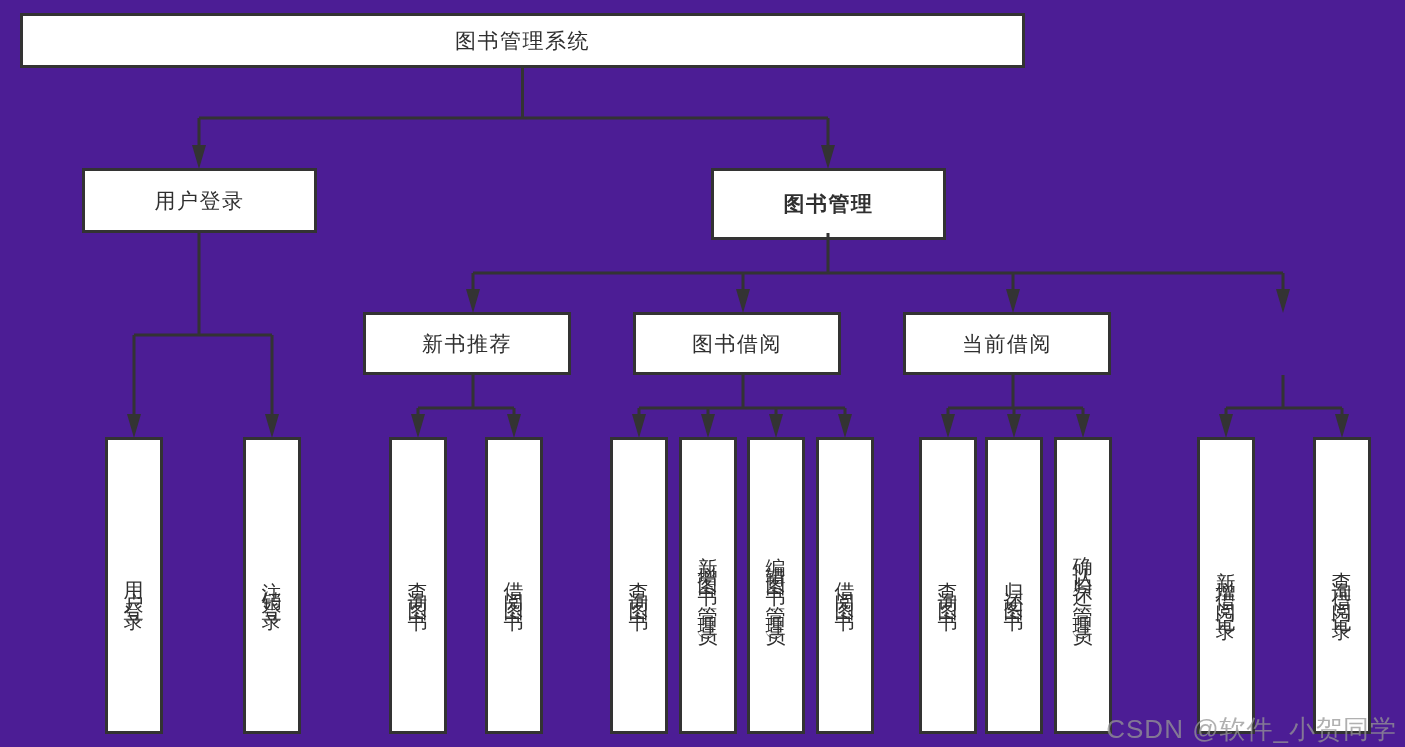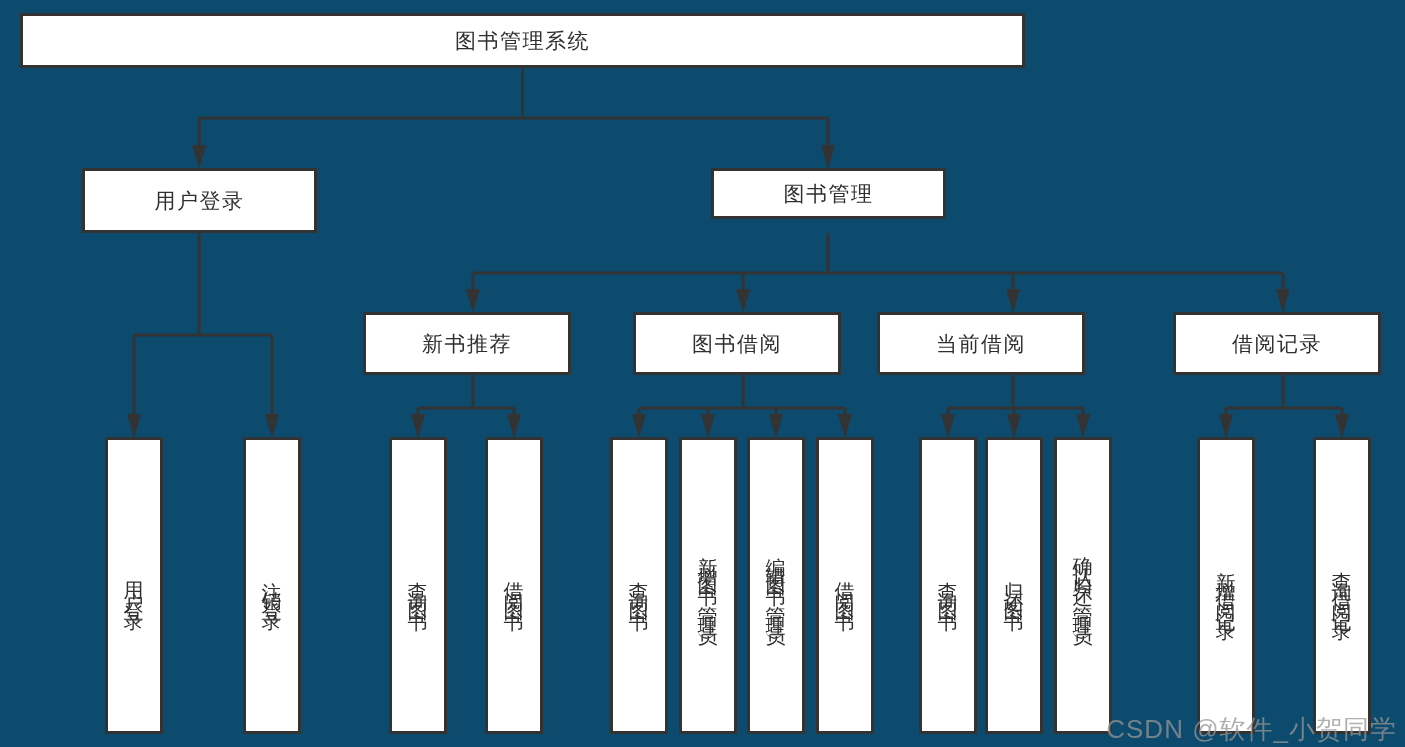--- a/index.html
+++ b/index.html
@@ -1,20 +1,20 @@
 <!DOCTYPE html>
 <html><head>
 <meta charset="utf-8">
 <style>
   html, body { margin: 0; padding: 0; background: #ffffff; }
   .canvas {
     position: relative;
     width: 1405px;
     height: 747px;
-    background: #0c4a6e;
+    background: #4c1d95;
     overflow: hidden;
     font-family: "Liberation Sans", sans-serif;
   }
   .connectors {
     position: absolute;
     left: 0; top: 0;
     width: 1405px; height: 747px;
     z-index: 2;
     pointer-events: none;
   }
@@ -36,25 +36,25 @@
   }
   .vnode {
     writing-mode: vertical-rl;
     text-orientation: mixed;
     font-size: 20px;
     letter-spacing: 10px;
     line-height: 1;
   }
   .root   { left: 20px;  top: 13px;  width: 1005px; height: 55px; }
   .l2a    { left: 82px;  top: 168px; width: 235px;  height: 65px; }
-  .l2b    { left: 711px; top: 168px; width: 235px;  height: 51px; }
+  .l2b    { left: 711px; top: 168px; width: 235px;  height: 72px; font-weight: bold; }
   .l3     { top: 312px; height: 63px; width: 208px; }
   .l3a    { left: 363px; }
   .l3b    { left: 633px; }
-  .l3c    { left: 877px; }
+  .l3c    { left: 903px; }
   .l3d    { left: 1173px; }
   .leaf   { top: 437px; height: 297px; width: 58px; }
   .watermark {
     position: absolute;
     top: 712px;
     right: 8px;
     font-size: 26px;
     color: rgba(150,150,150,0.75);
     letter-spacing: 1px;
     z-index: 3;
@@ -105,21 +105,20 @@
   </svg>
 
   <div class="node hnode root">图书管理系统</div>
 
   <div class="node hnode l2a">用户登录</div>
   <div class="node hnode l2b">图书管理</div>
 
   <div class="node hnode l3 l3a">新书推荐</div>
   <div class="node hnode l3 l3b">图书借阅</div>
   <div class="node hnode l3 l3c">当前借阅</div>
-  <div class="node hnode l3 l3d">借阅记录</div>
 
   <div class="node vnode leaf" style="left:105px">用户登录</div>
   <div class="node vnode leaf" style="left:243px">注销登录</div>
 
   <div class="node vnode leaf" style="left:389px">查询图书</div>
   <div class="node vnode leaf" style="left:485px">借阅图书</div>
 
   <div class="node vnode leaf" style="left:610px">查询图书</div>
   <div class="node vnode leaf" style="left:679px">新增图书（管理员）</div>
   <div class="node vnode leaf" style="left:747px">编辑图书（管理员）</div>

